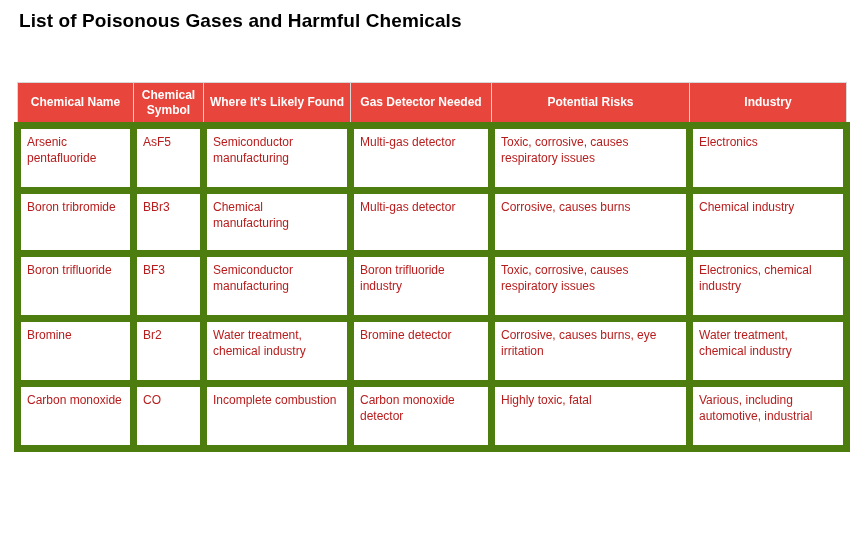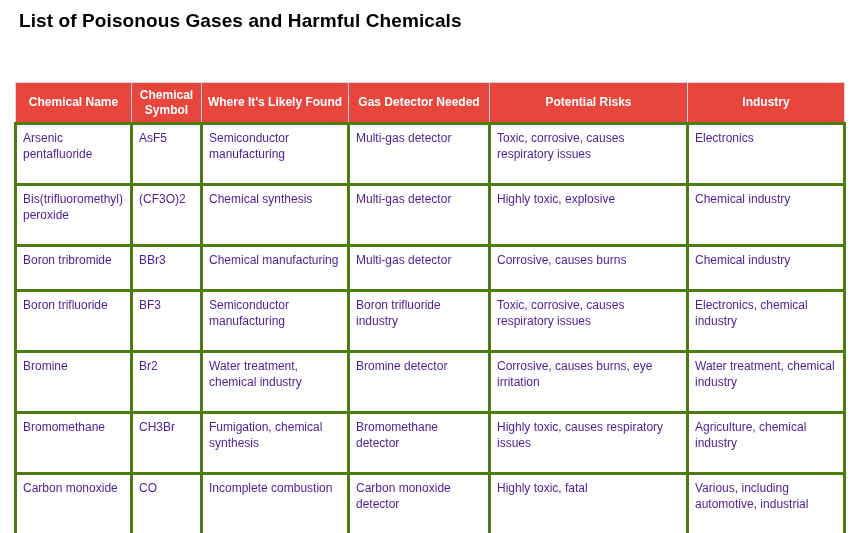--- a/index.html
+++ b/index.html
@@ -53,22 +53,22 @@
       height: 39px;
       padding: 0 4px;
       border: 1px solid #d8d8d8;
     }
     td {
       font-size: 12px;
       line-height: 16px;
       vertical-align: top;
       text-align: left;
       padding: 5px 5px 19px 6px;
-      border: 3px solid #4d7c0f;
-      color: #4c1d95;
+      border: 7px solid #4d7c0f;
+      color: #b91c1c;
     }
     tr.two-line td { height: 34px; }
     tr.one-line td { height: 18px; }
   </style>
 </head>
 <body>
 
 <h1 class="page-title">List of Poisonous Gases and Harmful Chemicals</h1>
 
 <div class="table-wrap">
@@ -93,28 +93,20 @@
     </thead>
     <tbody>
       <tr class="two-line">
         <td>Arsenic pentafluoride</td>
         <td>AsF5</td>
         <td>Semiconductor manufacturing</td>
         <td>Multi-gas detector</td>
         <td>Toxic, corrosive, causes respiratory issues</td>
         <td>Electronics</td>
       </tr>
-      <tr class="two-line">
-        <td>Bis(trifluoromethyl) peroxide</td>
-        <td>(CF3O)2</td>
-        <td>Chemical synthesis</td>
-        <td>Multi-gas detector</td>
-        <td>Highly toxic, explosive</td>
-        <td>Chemical industry</td>
-      </tr>
       <tr class="one-line">
         <td>Boron tribromide</td>
         <td>BBr3</td>
         <td>Chemical manufacturing</td>
         <td>Multi-gas detector</td>
         <td>Corrosive, causes burns</td>
         <td>Chemical industry</td>
       </tr>
       <tr class="two-line">
         <td>Boron trifluoride</td>
@@ -126,28 +118,20 @@
       </tr>
       <tr class="two-line">
         <td>Bromine</td>
         <td>Br2</td>
         <td>Water treatment, chemical industry</td>
         <td>Bromine detector</td>
         <td>Corrosive, causes burns, eye irritation</td>
         <td>Water treatment, chemical industry</td>
       </tr>
       <tr class="two-line">
-        <td>Bromomethane</td>
-        <td>CH3Br</td>
-        <td>Fumigation, chemical synthesis</td>
-        <td>Bromomethane detector</td>
-        <td>Highly toxic, causes respiratory issues</td>
-        <td>Agriculture, chemical industry</td>
-      </tr>
-      <tr class="two-line">
         <td>Carbon monoxide</td>
         <td>CO</td>
         <td>Incomplete combustion</td>
         <td>Carbon monoxide detector</td>
         <td>Highly toxic, fatal</td>
         <td>Various, including automotive, industrial</td>
       </tr>
     </tbody>
   </table>
 </div>

